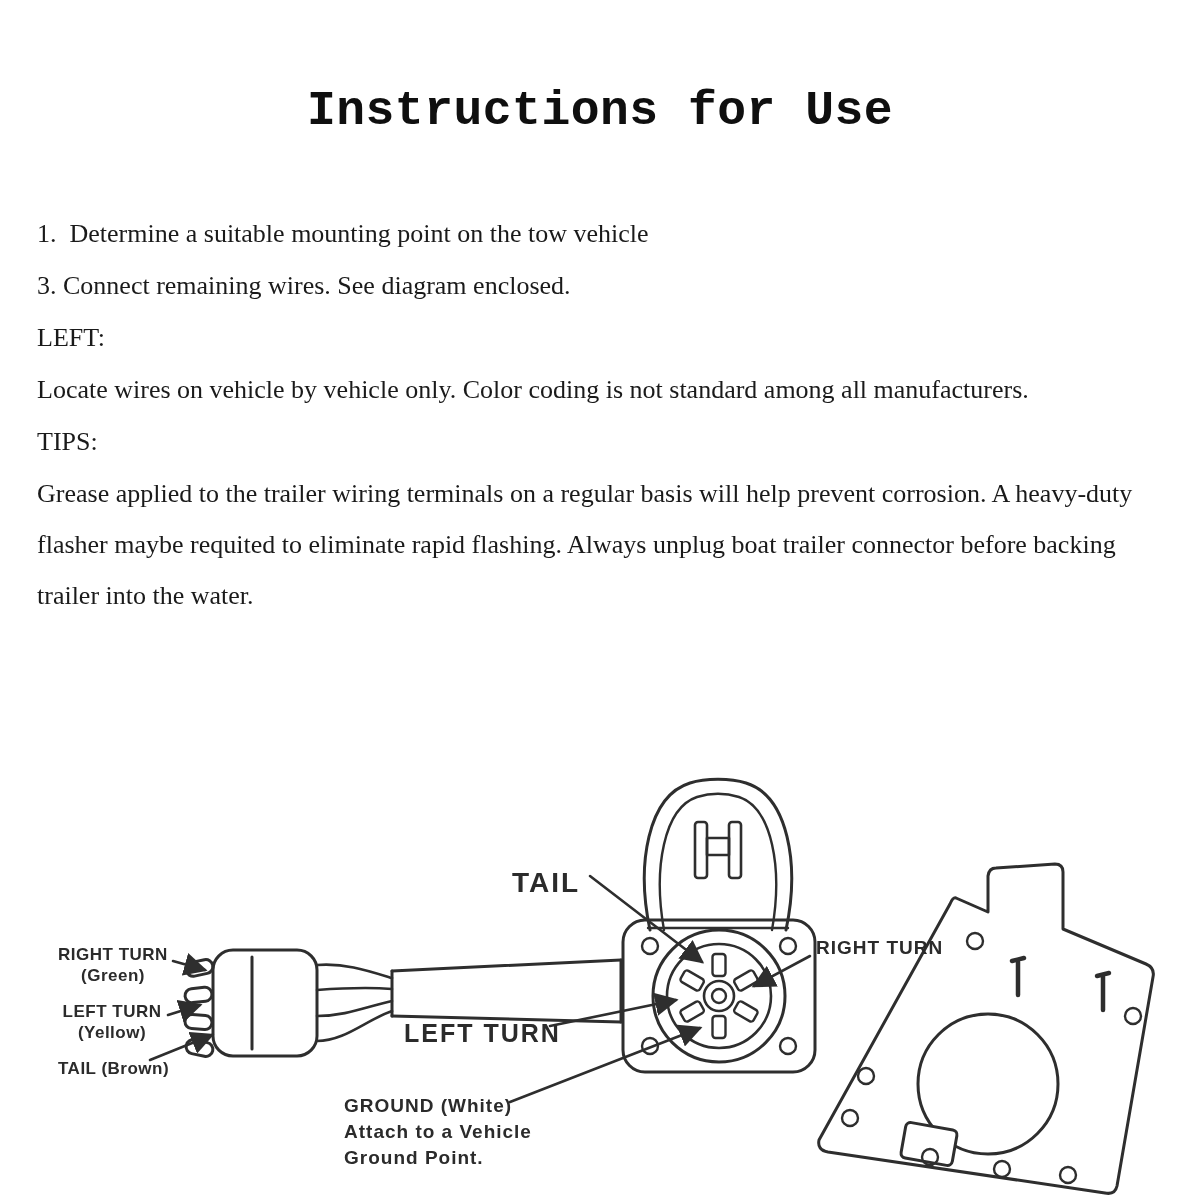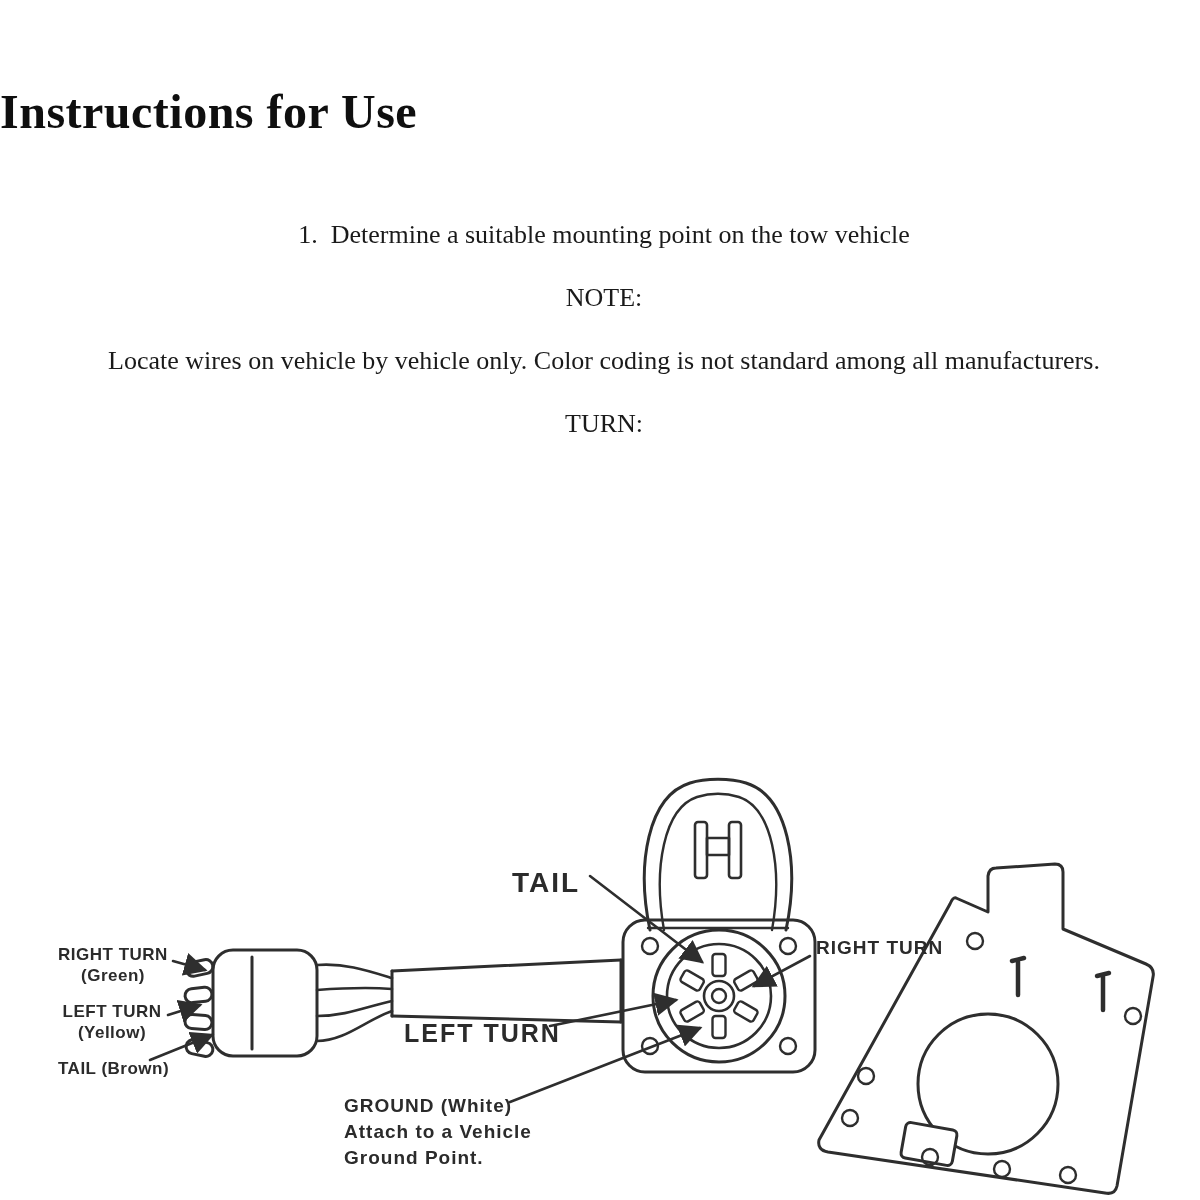--- a/index.html
+++ b/index.html
@@ -3,29 +3,29 @@
 <meta charset="utf-8">
 <style>
   html,body { margin:0; padding:0; background:#ffffff; }
   body { width:1200px; height:1200px; overflow:hidden; }
   .page {
     position:relative; width:1200px; height:1200px;
     background:#ffffff; color:#151515;
     font-family:"Liberation Serif", serif;
   }
   .title {
-    margin:84px 0 0 0; text-align:left;
+    margin:84px 0 0 0; text-align:center;
     font-size:48px; font-weight:bold; letter-spacing:0.5px;
-    font-family:Liberation Serif, serif; color:#0f0f0f;
+    font-family:Liberation Mono, monospace; color:#0f0f0f;
   }
   .text-block {
     margin:70px 28px 0 36px;
     font-size:26px; line-height:51px; color:#1a1a1a;
   }
-  .text-block p { margin:12px; white-space:pre-wrap;text-align:center; }
+  .text-block p { margin:1px; white-space:pre-wrap; }
   .diagram {
     position:absolute; left:0; top:680px; width:1200px; height:520px;
   }
   svg { display:block; }
   .lbl {
     font-family:"Liberation Sans", sans-serif;
     font-weight:bold; fill:#2b2b2b;
   }
   .lbl-big   { font-size:28px; letter-spacing:2px; }
   .lbl-med   { font-size:25px; letter-spacing:2px; }
@@ -34,23 +34,25 @@
 </style>
 </head>
 <body>
 
 <div class="page">
 
   <h1 class="title">Instructions for Use</h1>
 
   <div class="text-block">
     <p>1.  Determine a suitable mounting point on the tow vehicle</p>
-    <p>NOTE:</p>
+    <p>3. Connect remaining wires. See diagram enclosed.</p>
+    <p>LEFT:</p>
     <p>Locate wires on vehicle by vehicle only. Color coding is not standard among all manufacturers.</p>
-    <p>TURN:</p>
+    <p>TIPS:</p>
+    <p>Grease applied to the trailer wiring terminals on a regular basis will help prevent corrosion. A heavy-duty flasher maybe requited to eliminate rapid flashing. Always unplug boat trailer connector before backing trailer into the water.</p>
   </div>
 
   <div class="diagram">
     <svg width="1200" height="520" viewBox="0 0 1200 520">
       <defs>
         <marker id="arrow" markerWidth="10" markerHeight="9" refX="8" refY="4.5" orient="auto">
           <path d="M0,0 L9,4.5 L0,9 z" fill="#2e2e2e"></path>
         </marker>
       </defs>
 

